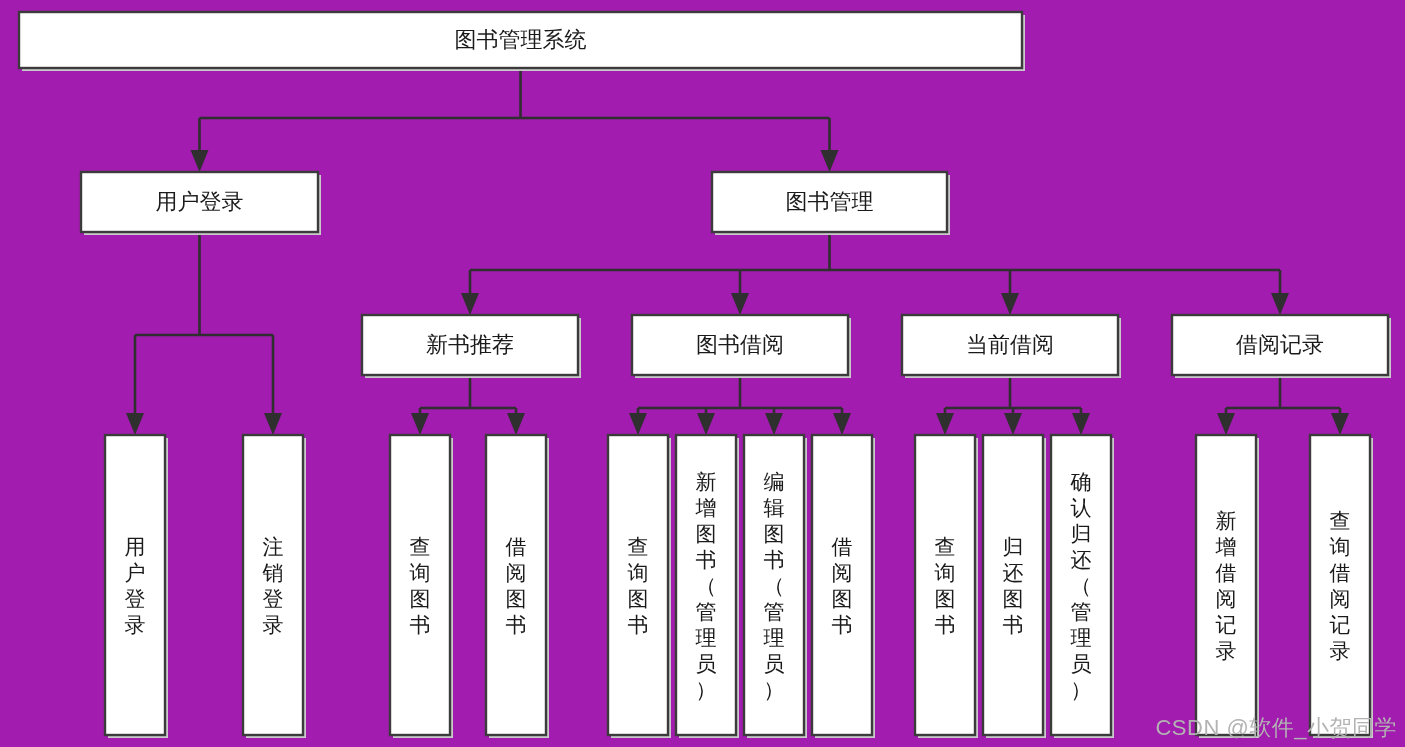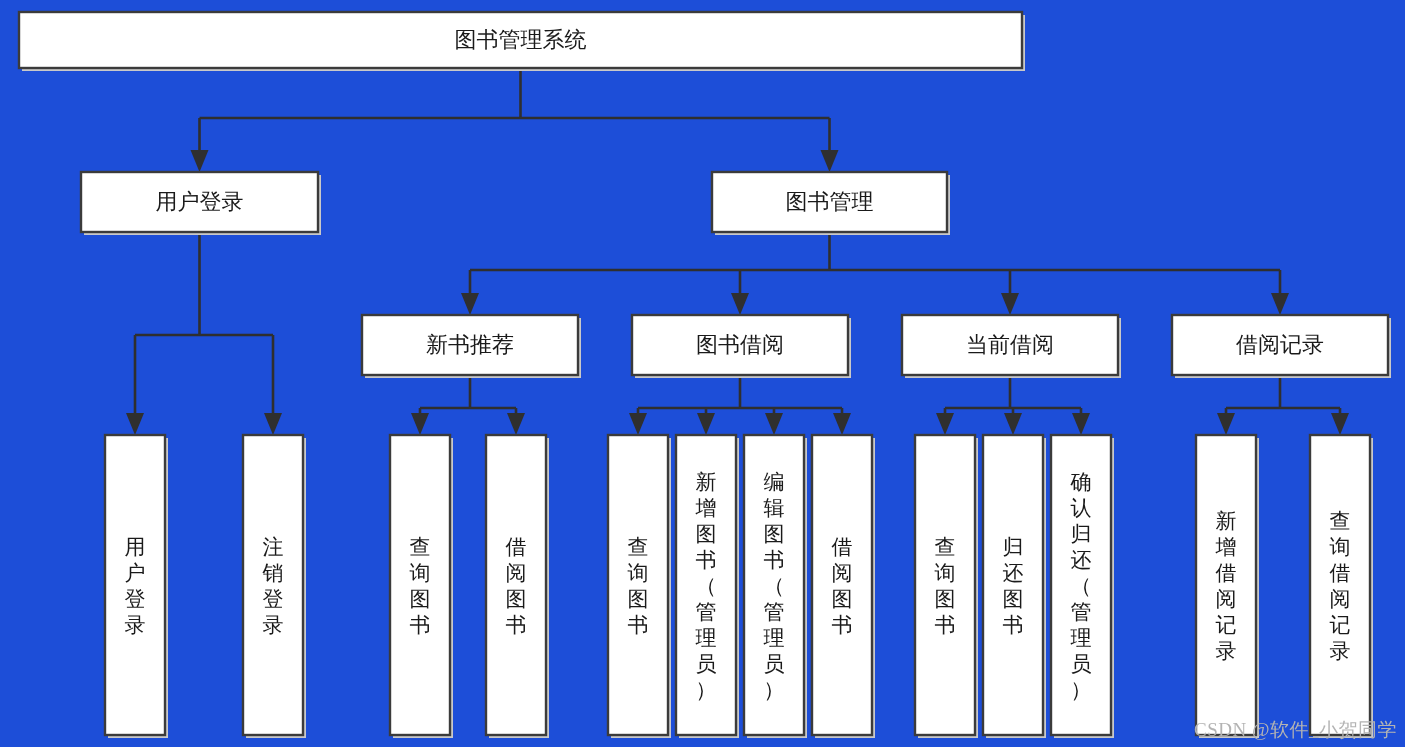--- a/index.html
+++ b/index.html
@@ -7,21 +7,21 @@
     padding: 0;
     background: #ffffff;
   }
   body {
     font-family: "Liberation Sans", "DejaVu Sans", sans-serif;
   }
   #diagram-root {
     position: relative;
     width: 1405px;
     height: 747px;
-    background: #1d4ed8;
+    background: #a21caf;
     overflow: hidden;
   }
   svg.flow {
     position: absolute;
     top: 0;
     left: 0;
     width: 1405px;
     height: 747px;
     display: block;
   }
@@ -52,22 +52,22 @@
   .node-label-v {
     font-family: "Liberation Sans", "DejaVu Sans", sans-serif;
     font-size: 21px;
     fill: #1a1a1a;
     text-anchor: middle;
   }
   .watermark {
     position: absolute;
     right: 8px;
     bottom: 4px;
-    font-family: Liberation Serif, serif;
-    font-size: 19px;
+    font-family: Liberation Sans, sans-serif;
+    font-size: 22px;
     color: #b3b3b3;
     letter-spacing: 0.5px;
     white-space: nowrap;
     user-select: none;
   }
 </style>
 </head>
 <body>
 
 <div id="diagram-root">

